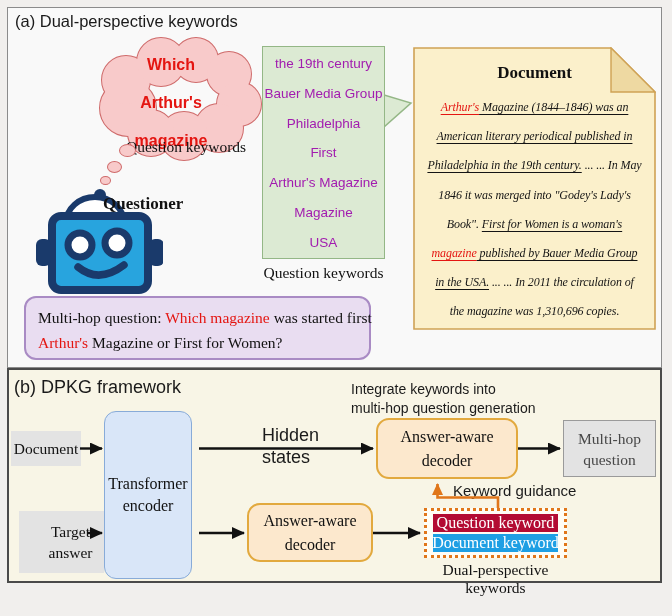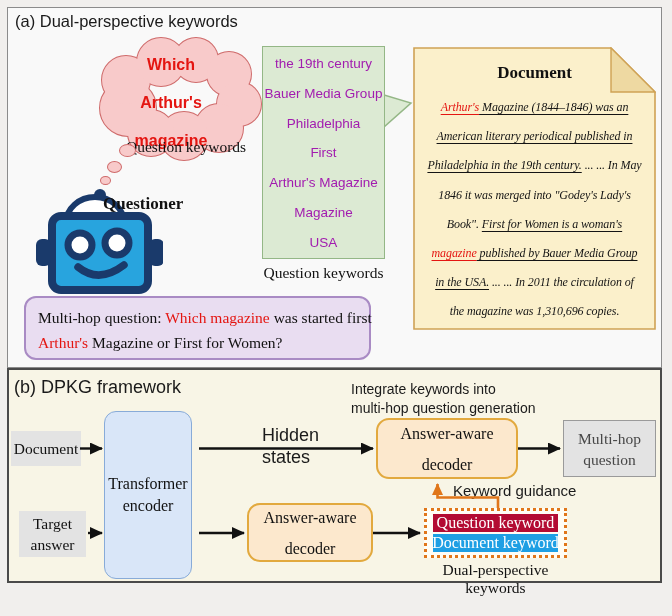--- a/index.html
+++ b/index.html
@@ -43,27 +43,27 @@
             font-family:"Liberation Serif","DejaVu Serif",serif;font-style:italic;font-size:12px;
             letter-spacing:-0.1px;color:#141414;}
 
   .purple{left:24px;top:296px;width:347px;height:64px;box-sizing:border-box;border-radius:12px;
           background:var(--c-purple_fill,#e9ddf1);border:2px solid var(--c-purple_stroke,#a98bc4);padding:7px 12px 0 12px;}
   .q-line{font-size:15.5px;line-height:25px;white-space:nowrap;}
 
   .graybox{background:var(--c-gray_fill,#e3e3e3);display:flex;align-items:center;justify-content:center;
            text-align:center;font-size:15.5px;line-height:21px;}
   .gbox-doc{left:11px;top:431px;width:70px;height:35px;}
-  .gbox-target{left:19px;top:511px;width:67px;height:46px;}
+  .gbox-target{left:19px;top:511px;width:67px;height:62px;padding-left:18px;}
   .encoder{left:104px;top:411px;width:88px;height:168px;border-radius:12px;box-sizing:border-box;
            background:var(--c-blue_fill,#d9e6f8);border:1.5px solid var(--c-blue_stroke,#88abd8);
            display:flex;align-items:center;justify-content:center;text-align:center;font-size:16px;line-height:22px;}
   .decoder{box-sizing:border-box;border-radius:13px;background:var(--c-orange_fill,#fce8cd);
            border:2px solid var(--c-orange_stroke,#e2a93e);display:flex;align-items:center;justify-content:center;
-           text-align:center;font-size:16px;line-height:31px;}
+           text-align:center;font-size:16px;line-height:24px;}
   .decoder-top{left:376px;top:418px;width:142px;height:61px;}
   .decoder-bottom{left:247px;top:503px;width:126px;height:59px;}
   .multihop{left:563px;top:420px;width:93px;height:57px;box-sizing:border-box;border:1.5px solid #9a9a9a;
             color:#474747;}
   .hidden-label{left:262px;top:424px;font-size:18px;line-height:22px;}
   .integrate{left:351px;top:380px;font-size:14px;line-height:19px;}
   .guidance-label{left:453px;top:482px;font-size:15px;}
   .dashedbox{left:424px;top:508px;width:143px;height:50px;box-sizing:border-box;background:#fffdf5;
              border:3px dotted var(--c-guidance,#e0761a);padding:3px 6px;display:flex;flex-direction:column;gap:2px;}
   .chip{flex:1;display:flex;align-items:center;justify-content:center;color:#fff;

